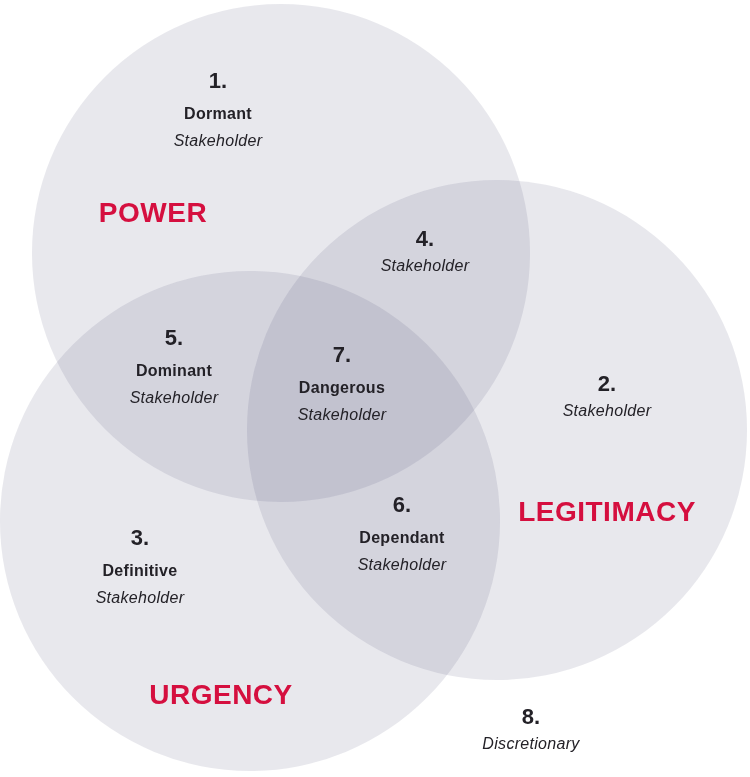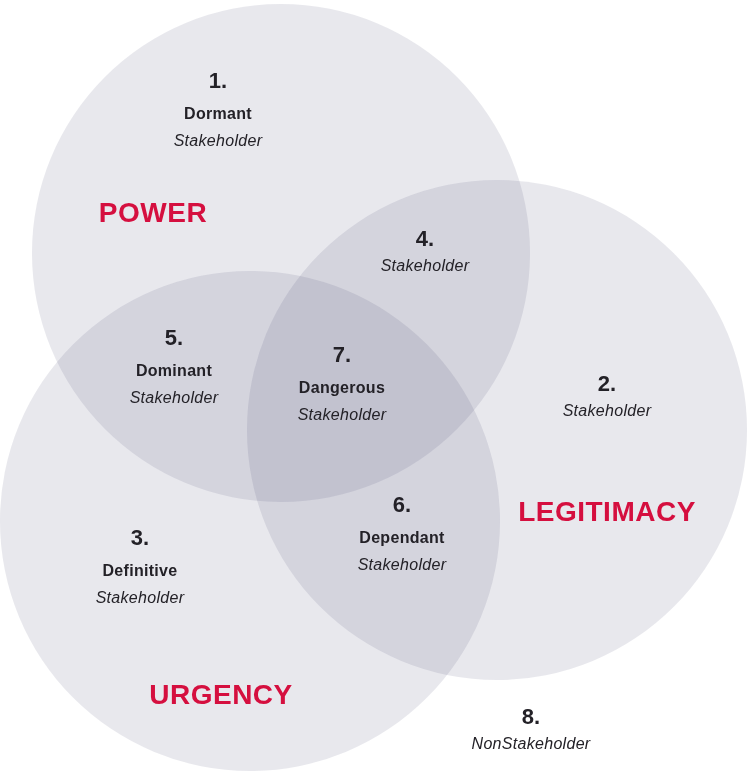--- a/index.html
+++ b/index.html
@@ -115,16 +115,16 @@
 
   <div class="region" id="region-3">
     <span class="num">3.</span>
     <span class="nm">Definitive</span>
     <span class="type">Stakeholder</span>
   </div>
 
   <div class="region" id="region-8">
     <span class="num">8.</span>
 
-    <span class="type">NonStakeholder</span>
+    <span class="type">Discretionary</span>
   </div>
 
 </div>
 
 </body></html>

